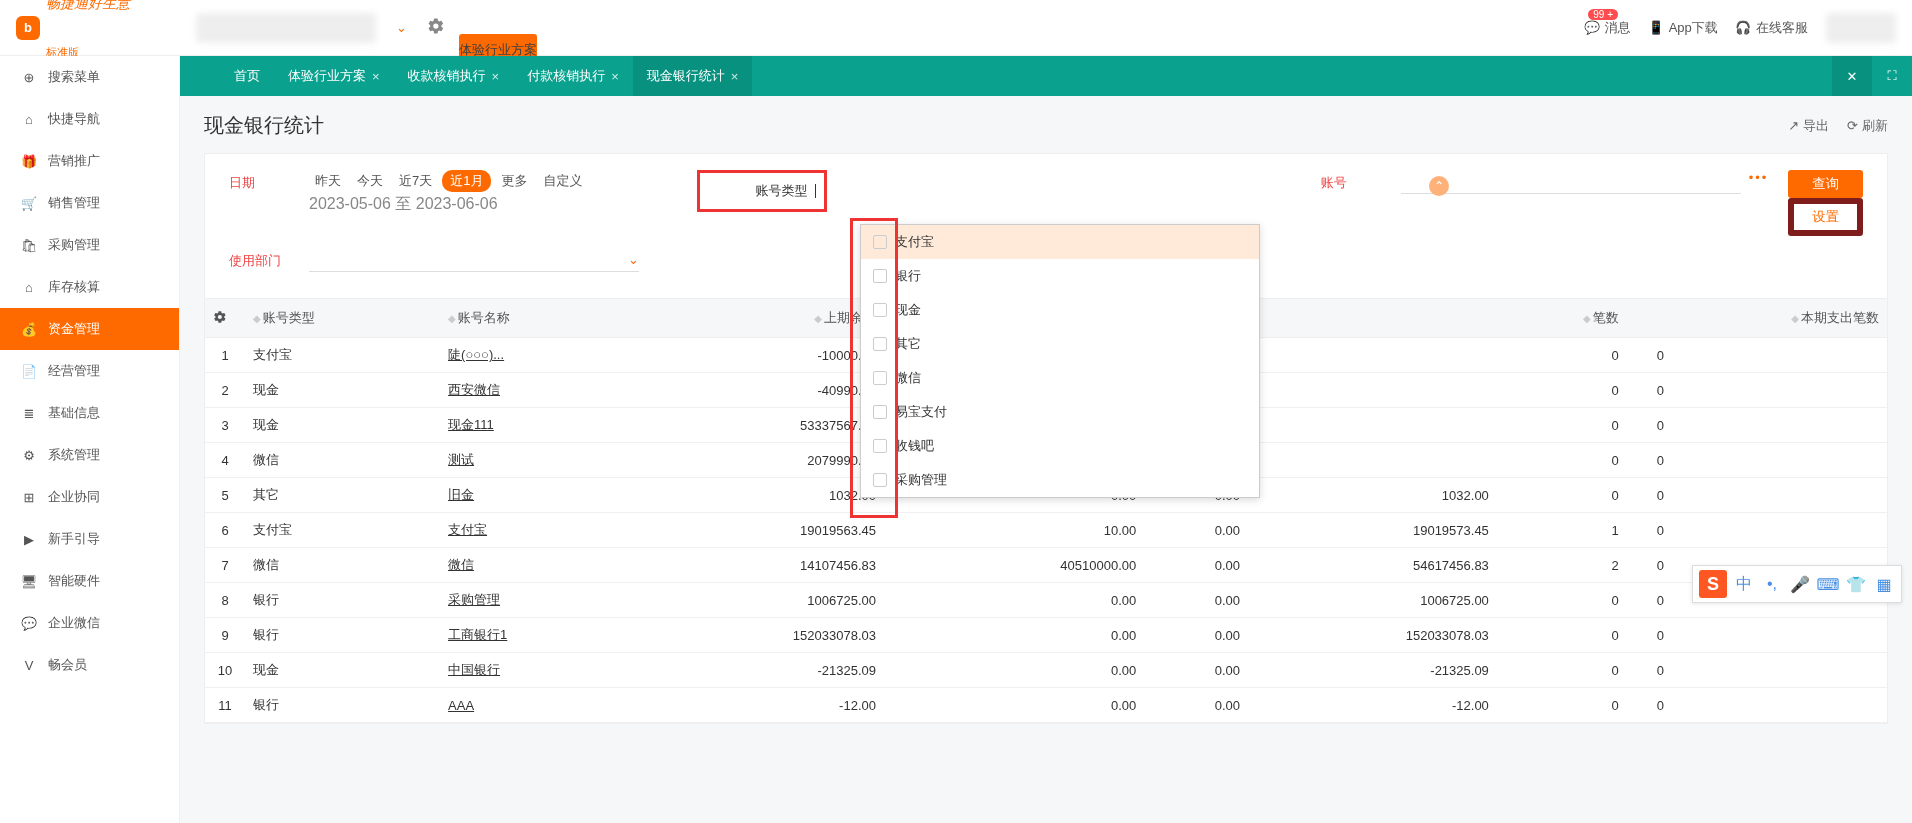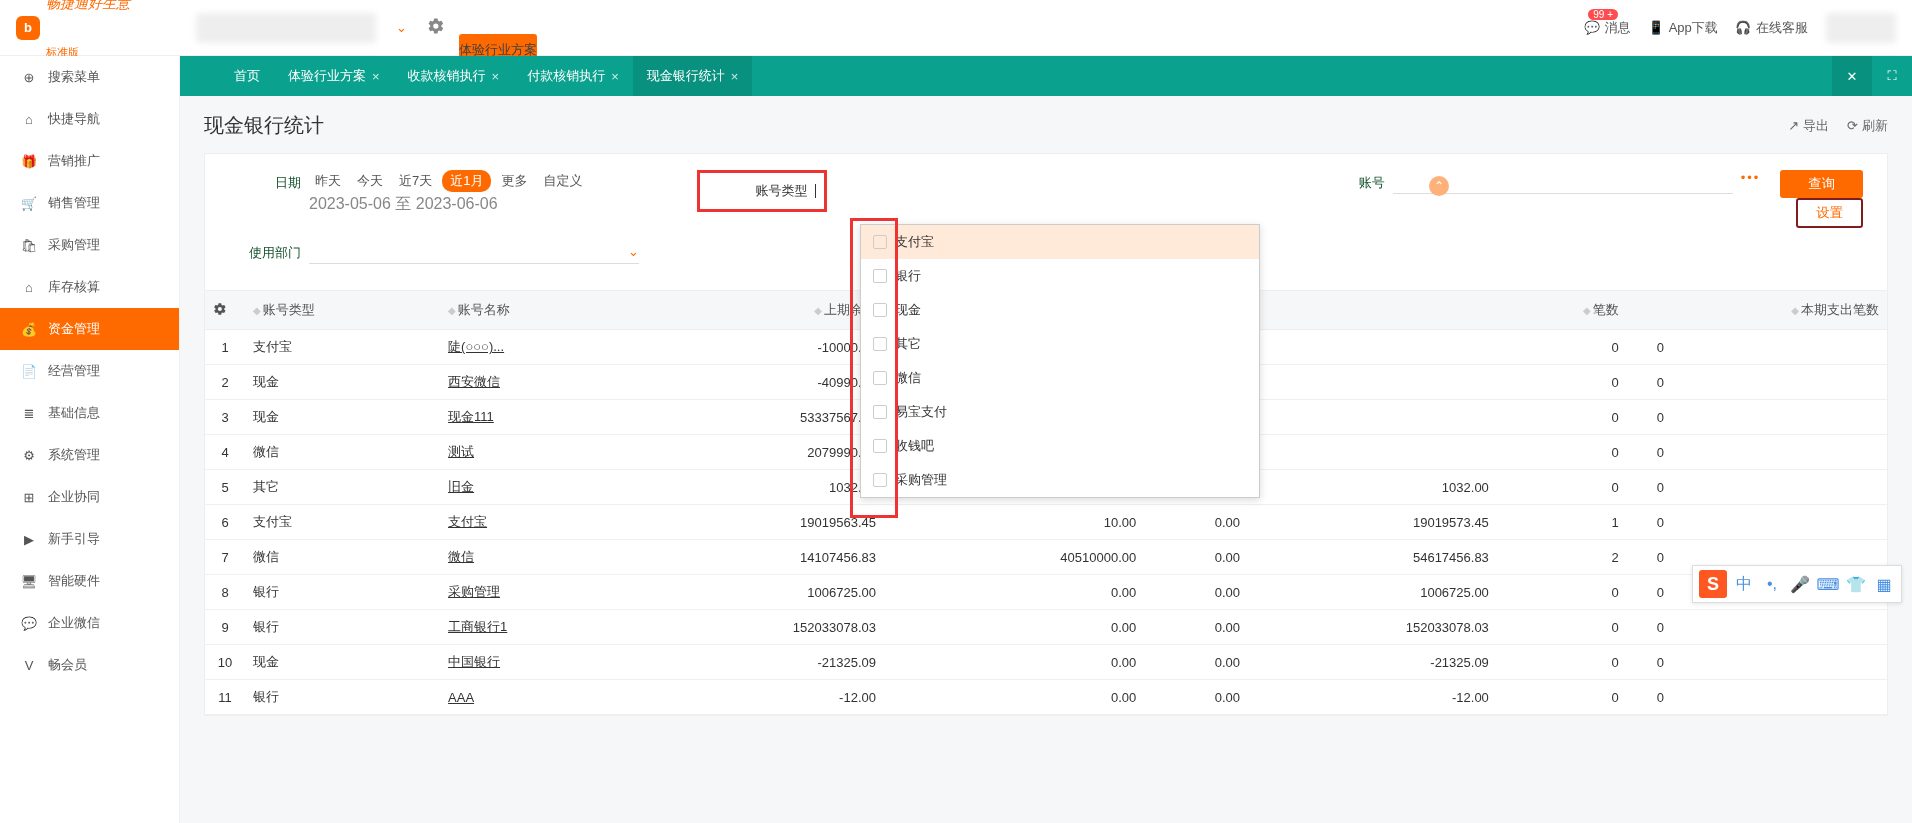--- a/index.html
+++ b/index.html
@@ -41,38 +41,38 @@
 .page-head { display: flex; align-items: center; padding: 0 24px 14px 24px; }
 .page-title { font-size: 20px; color: #333; }
 .page-actions { margin-left: auto; display: flex; gap: 18px; color: #666; }
 .page-actions span { cursor: pointer; display: flex; align-items: center; gap: 4px; }
 
 .card { background: #fff; margin: 0 24px; border: 1px solid #eee; }
 
 
 .filter { padding: 16px 24px; display: grid; grid-template-columns: 440px 440px 1fr auto; gap: 12px 20px; align-items: start; }
 .filter-cell { display: flex; align-items: flex-start; }
-.filter-label { width: 80px; text-align: right; color: #14532d; padding-top: 4px; padding-right: 8px; }
+.filter-label { width: 80px; color: #ef4444; padding-top: 4px; padding-right: 8px; }
 .date-opts { display: flex; flex-direction: column; }
 .date-row1 { display: flex; align-items: center; gap: 4px; }
 .date-chip { padding: 2px 6px; cursor: pointer; color: #555; }
 .date-chip.active { background: #ff6a00; color: #fff; border-radius: 10px; padding: 2px 8px; }
 .date-range { color: #888; font-size: 16px; margin-top: 2px; }
 
 .type-box { position: relative; }
 .type-input { border: 3px solid #e33; width: 130px; height: 42px; display: flex; align-items: center; justify-content: flex-end; padding-right: 8px; color: #333; }
 .collapse-btn { position: absolute; right: -320px; top: 6px; width: 20px; height: 20px; background: #ffb17a; border-radius: 50%; color: #fff; display: flex; align-items: center; justify-content: center; font-size: 12px; cursor: pointer; }
 
 .acct-cell { justify-content: flex-end; }
 .acct-input { width: 340px; border-bottom: 1px solid #ddd; height: 24px; }
 .more-dots { color: #ff6a00; margin-left: 8px; letter-spacing: 2px; cursor: pointer; }
 
 .btn-col { display: flex; flex-direction: column; gap: 0; }
 .btn-primary { background: #ff6a00; color: #fff; border: none; padding: 5px 18px; border-radius: 3px; cursor: pointer; }
-.btn-outline { background: #fff; color: #ff6a00; border: 2px solid #7f1d1d; padding: 4px 18px; border-radius: 3px; cursor: pointer; margin-left: 16px; }
+.btn-outline { background: #fff; color: #ff6a00; border: 6px solid #7f1d1d; padding: 4px 18px; border-radius: 3px; cursor: pointer; }
 
 .dept-cell { grid-column: 1; }
 .dept-input { width: 330px; border-bottom: 1px solid #ddd; height: 24px; display: flex; align-items: center; justify-content: flex-end; color: #ff6a00; }
 
 
 .tbl { width: 100%; border-collapse: collapse; margin-top: 10px; }
 .tbl th { background: #f6f7f8; border-top: 1px solid #eee; border-bottom: 1px solid #eee; padding: 10px 8px; text-align: left; color: #555; font-weight: normal; }
 .tbl th .sort { color: #ccc; margin-right: 2px; font-size: 10px; display: inline-block; }
 .tbl td { border-bottom: 1px solid #f0f0f0; padding: 8px; }
 .tbl td.num, .tbl th.num { text-align: right; }

